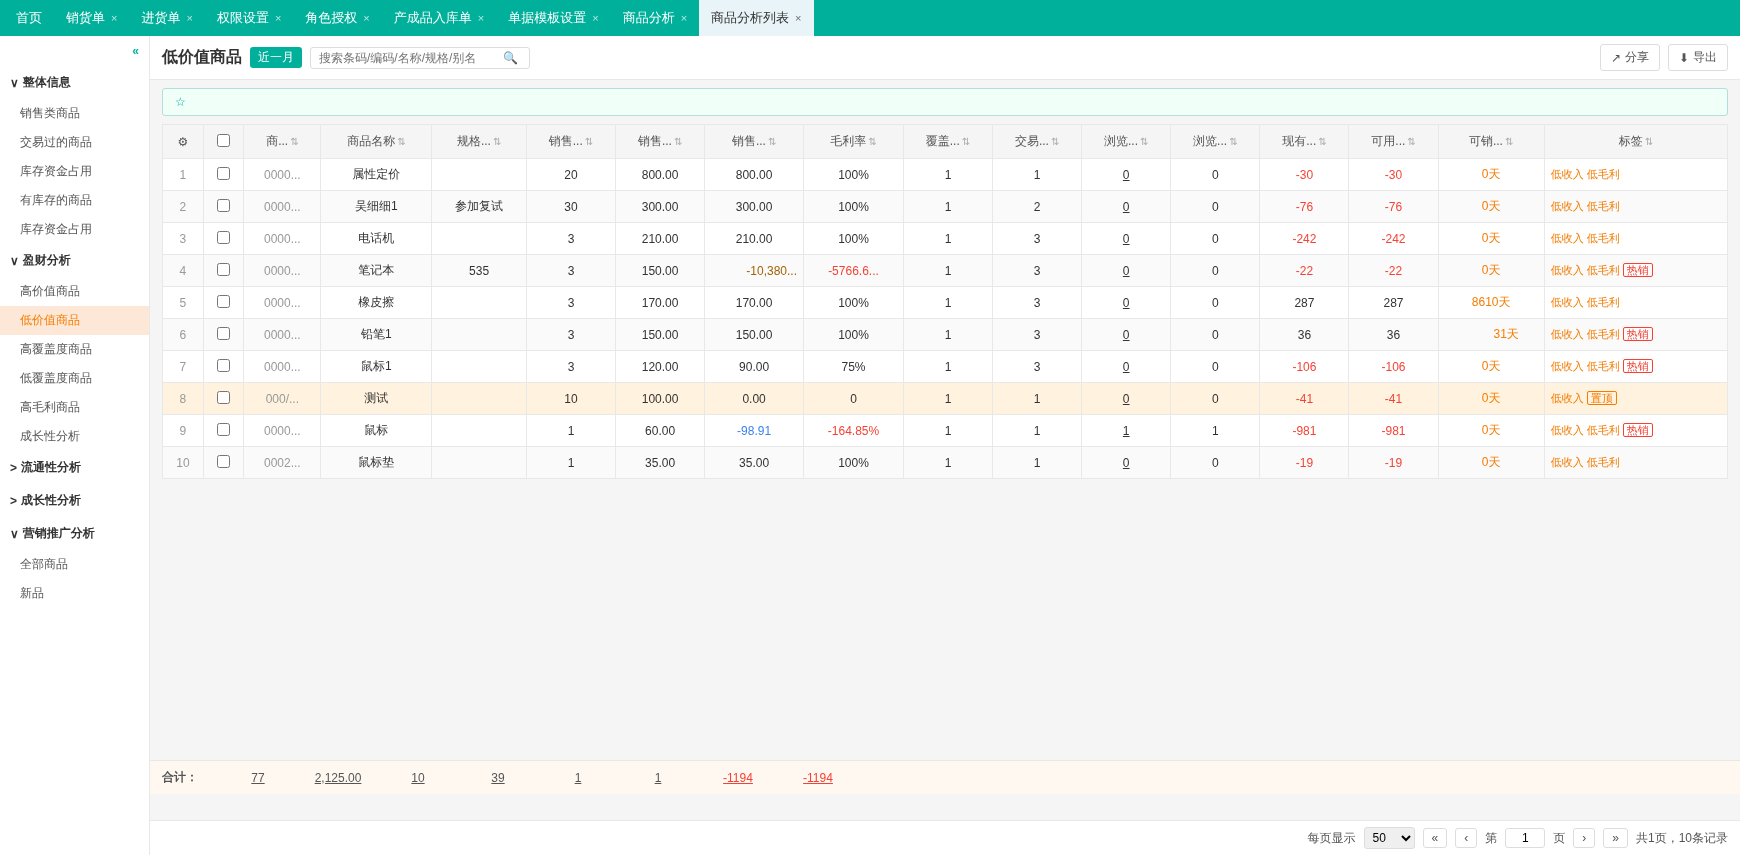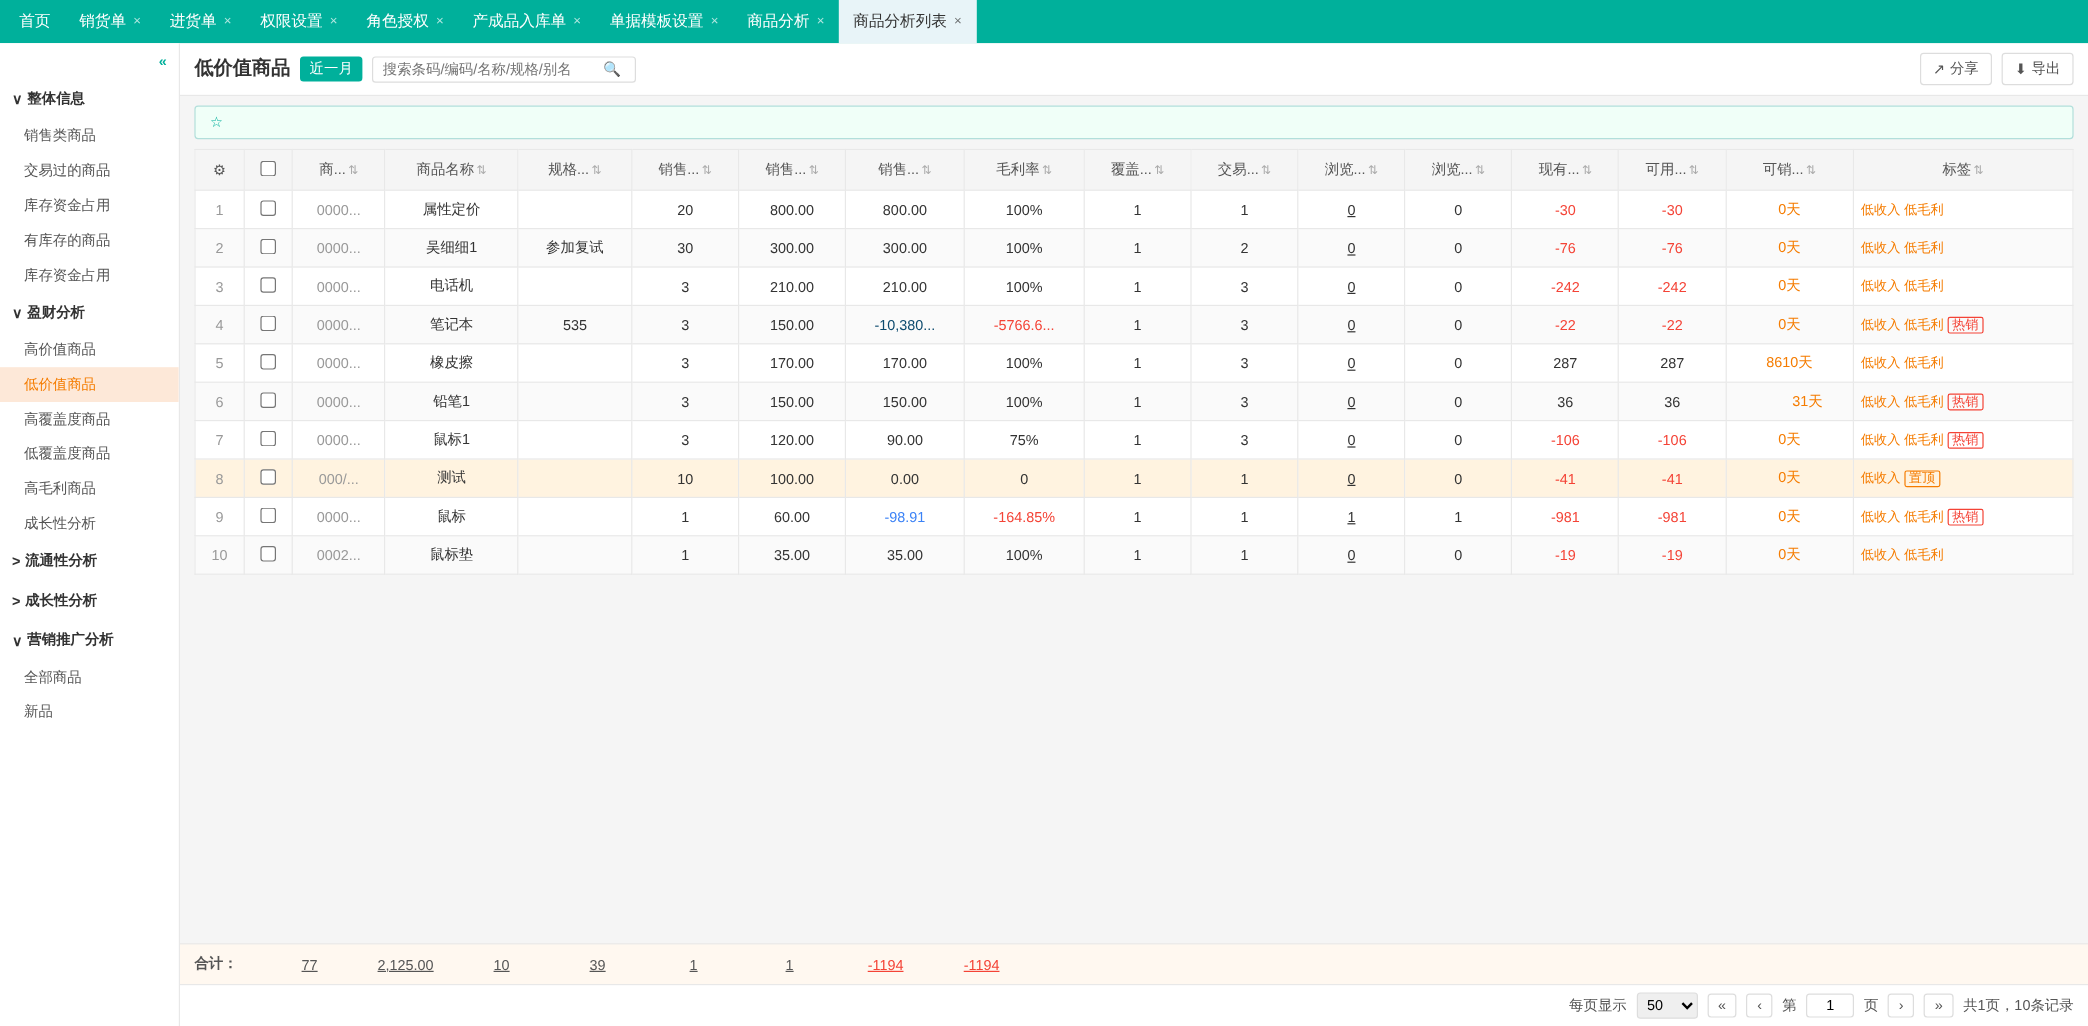--- a/index.html
+++ b/index.html
@@ -201,20 +201,21 @@
     .pagination-bar {
       background: #fff;
       border-top: 1px solid #e8e8e8;
       padding: 6px 12px;
       display: flex;
       align-items: center;
       justify-content: flex-end;
       gap: 8px;
       font-size: 12px;
       color: #555;
+      margin-top: 26px;
     }
     .pagination-bar select {
       border: 1px solid #ddd;
       border-radius: 3px;
       padding: 2px 4px;
     }
     .page-btn {
       border: 1px solid #ddd;
       background: #fff;
       padding: 2px 8px;
@@ -374,21 +375,21 @@
               <td style="text-align: left;"><span style="color: rgb(245, 124, 0); font-size: 11px; margin-right: 3px;">低收入</span><span style="color: rgb(245, 124, 0); font-size: 11px; margin-right: 3px;">低毛利</span></td>
             </tr>
             <tr>
               <td class="row-num">4</td>
               <td><input type="checkbox" style=""></td>
               <td style="color: rgb(153, 153, 153);">0000...</td>
               <td>笔记本</td>
               <td>535</td>
               <td>3</td>
               <td>150.00</td>
-              <td style="color: #0c4a6e;">-10,380...</td>
+              <td style="color: #a16207; text-align: right;">-10,380...</td>
               <td style="color: rgb(244, 67, 54);">-5766.6...</td>
               <td>1</td>
               <td>3</td>
               <td><span class="underline">0</span></td>
               <td>0</td>
               <td style="color: rgb(244, 67, 54);">-22</td>
               <td style="color: rgb(244, 67, 54);">-22</td>
               <td style="color: rgb(245, 124, 0);">0天</td>
               <td style="text-align: left;"><span style="color: rgb(245, 124, 0); font-size: 11px; margin-right: 3px;">低收入</span><span style="color: rgb(245, 124, 0); font-size: 11px; margin-right: 3px;">低毛利</span><span style="color: rgb(244, 67, 54); border: 1px solid rgb(244, 67, 54); border-radius: 2px; padding: 0px 3px; margin-right: 3px; font-size: 11px;">热销</span></td>
             </tr>

